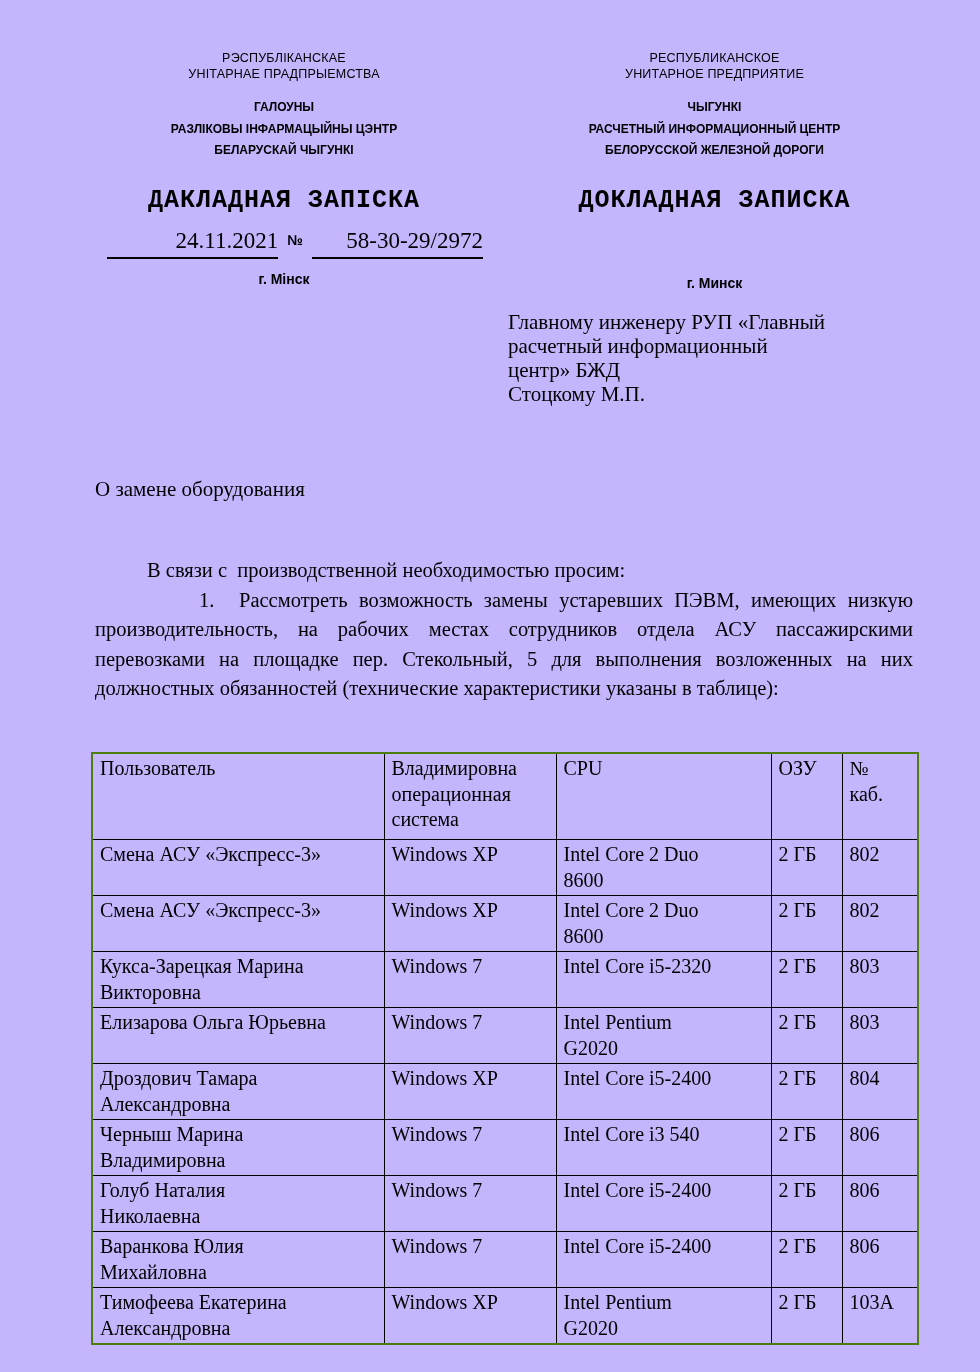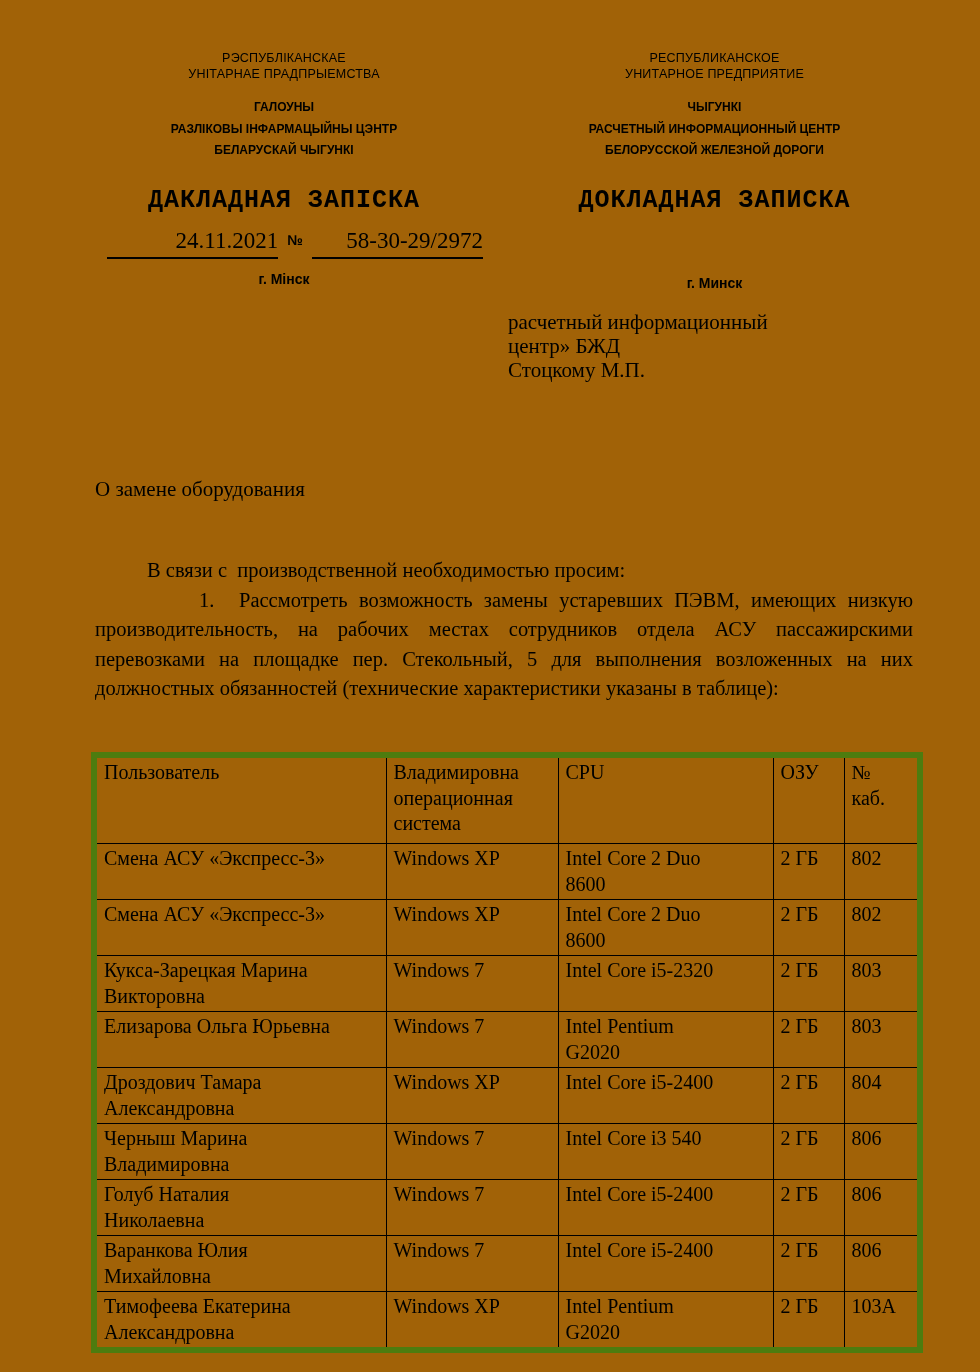--- a/index.html
+++ b/index.html
@@ -1,21 +1,21 @@
 <!DOCTYPE html>
 <html><head>
 <meta charset="utf-8">
 <style>
   html, body { margin: 0; padding: 0; background: #ffffff; }
 
   .page {
     position: relative;
     width: 980px;
     height: 1372px;
-    background: #a16207;
+    background: #c4b5fd;
     color: #000000;
     overflow: hidden;
     font-family: "Liberation Serif", "DejaVu Serif", serif;
   }
 
   
   .org-block { position: absolute; top: 50px; text-align: center; }
   #org-left  { left: 95px;  width: 378px; }
   #org-right { left: 492px; width: 445px; }
 
@@ -79,21 +79,21 @@
     font-size: 20px; line-height: 25.5px;
   }
   #equipment-table th, #equipment-table td {
     border: 1.5px solid #000;
     vertical-align: top; text-align: left;
     font-weight: normal;
     padding: 2px 7px;
     white-space: pre-line;
     overflow: hidden;
   }
-  #equipment-table { border: 6px solid #4d7c0f; }
+  #equipment-table { border: 2px solid #4d7c0f; }
   #equipment-table thead th { height: 81px; }
   #equipment-table tbody td { height: 50px; }
 </style>
 </head>
 <body>
 
 <div class="page">
 
   <div class="org-block" id="org-left">
     <div class="org-type">
@@ -122,20 +122,21 @@
     <div class="org-name">
       <div>ЧЫГУНКІ</div>
       <div>РАСЧЕТНЫЙ ИНФОРМАЦИОННЫЙ ЦЕНТР</div>
       <div>БЕЛОРУССКОЙ ЖЕЛЕЗНОЙ ДОРОГИ</div>
     </div>
     <div class="doc-title">ДОКЛАДНАЯ ЗАПИСКА</div>
     <div class="place">г. Минск</div>
   </div>
 
   <div id="addressee">
+    <div>Главному инженеру РУП «Главный</div>
     <div>расчетный информационный</div>
     <div>центр» БЖД</div>
     <div class="addressee-name">Стоцкому М.П.</div>
   </div>
 
   <div id="subject">О замене оборудования</div>
 
   <div id="body-text">
     <p class="indent">В связи с&nbsp; производственной необходимостью просим:</p>
     <p class="indent"><span class="item-num">1.</span><span>Рассмотреть возможность замены устаревших ПЭВМ, имеющих низкую производительность, на рабочих местах сотрудников отдела АСУ пассажирскими перевозками на площадке пер. Стекольный, 5 для выполнения возложенных на них должностных обязанностей (технические характеристики указаны в таблице):</span></p>

